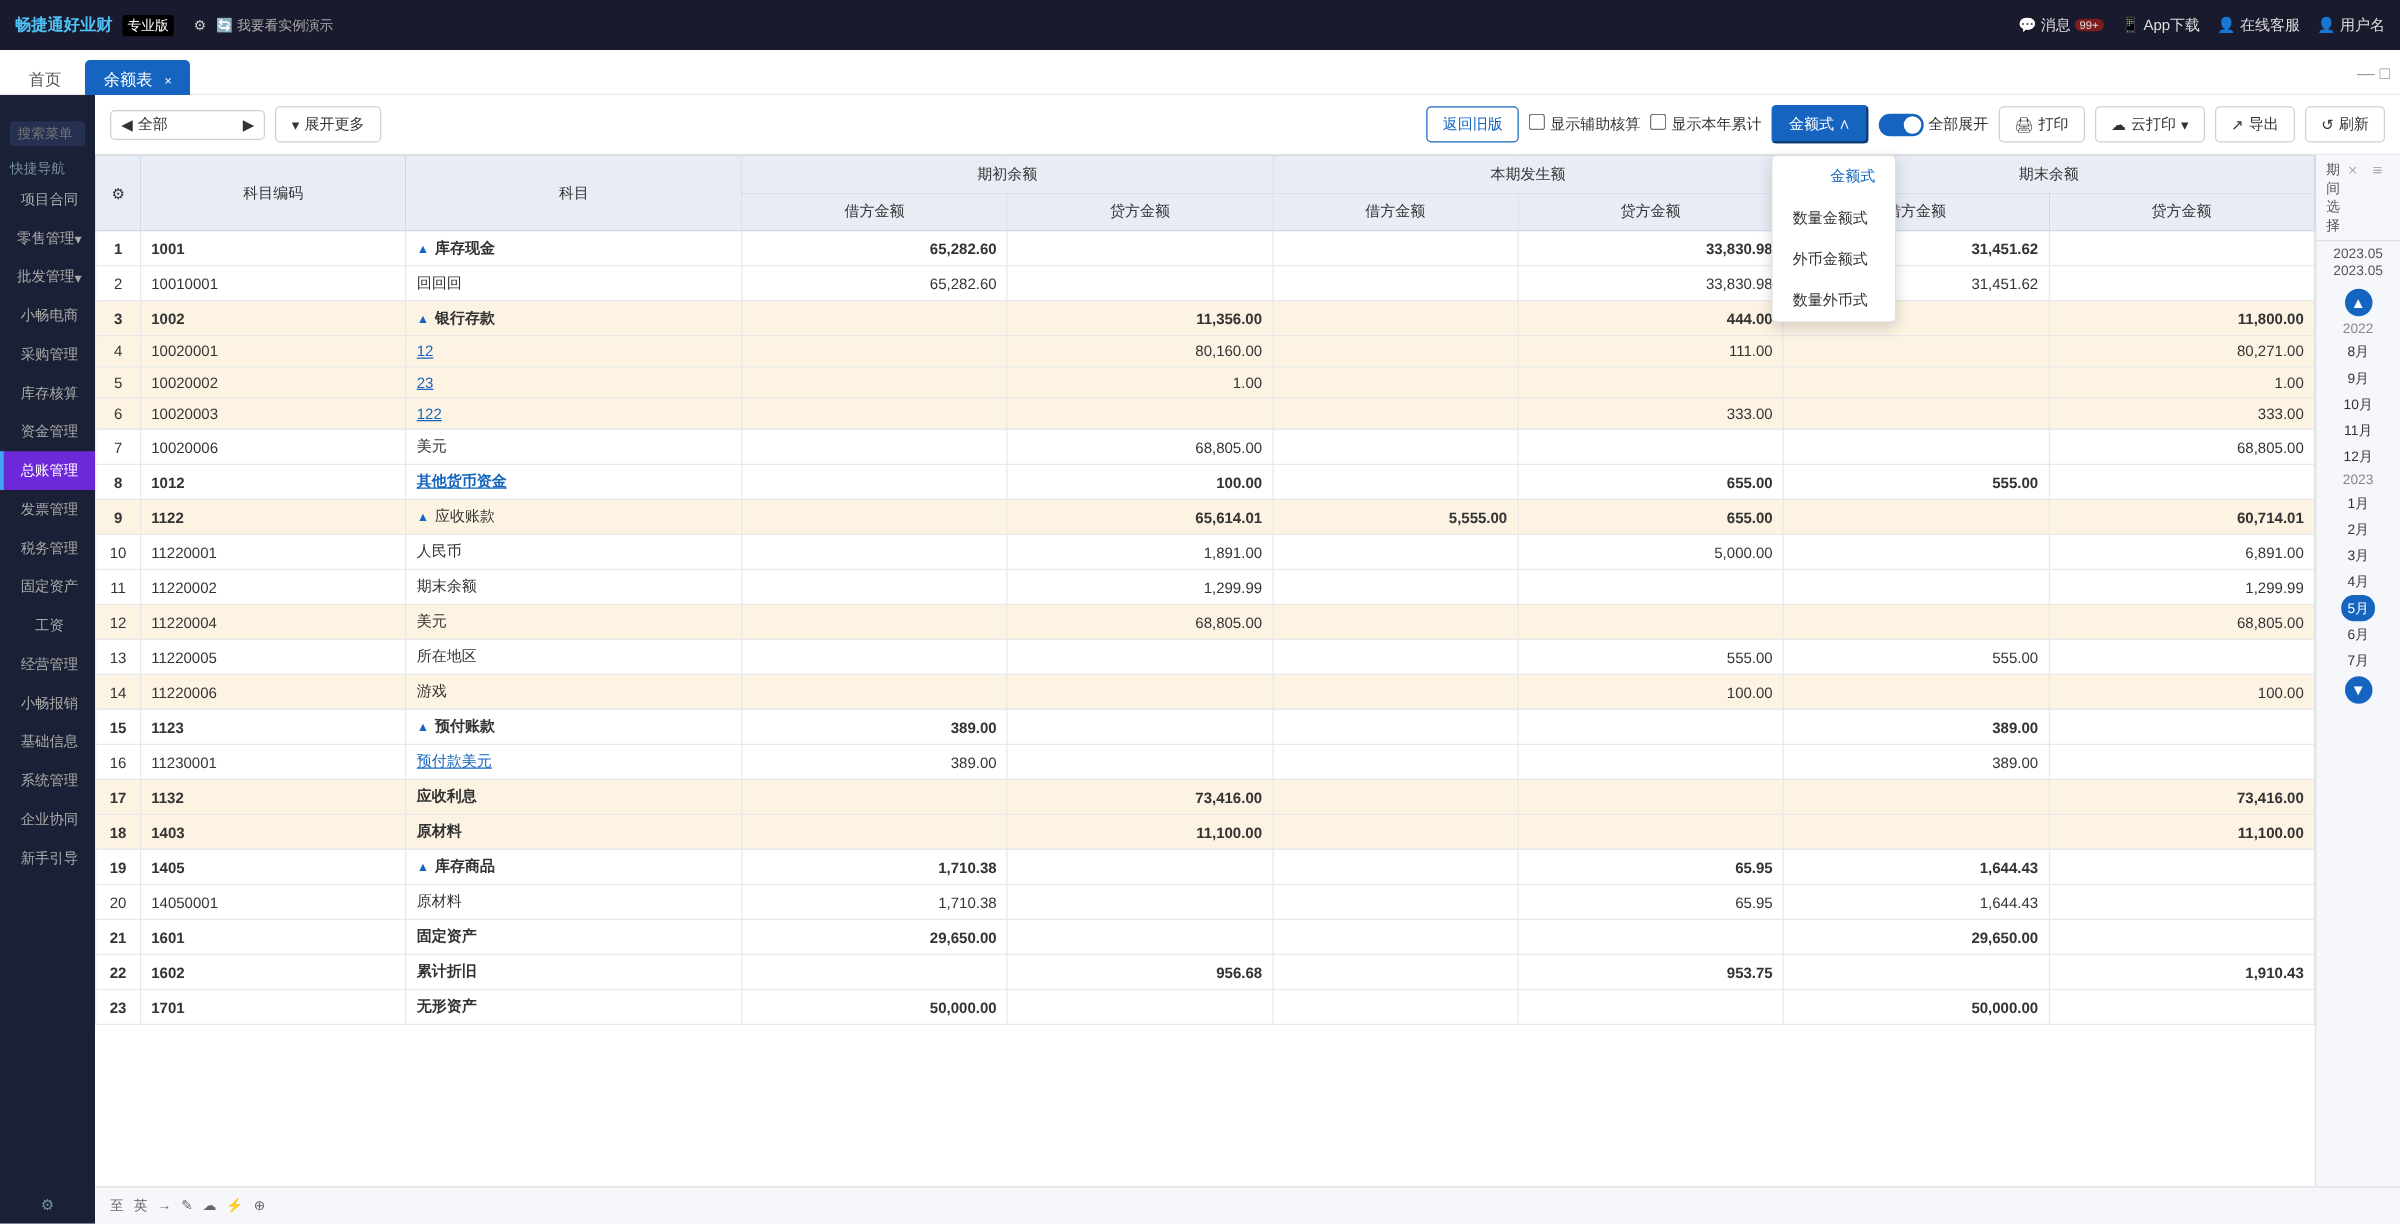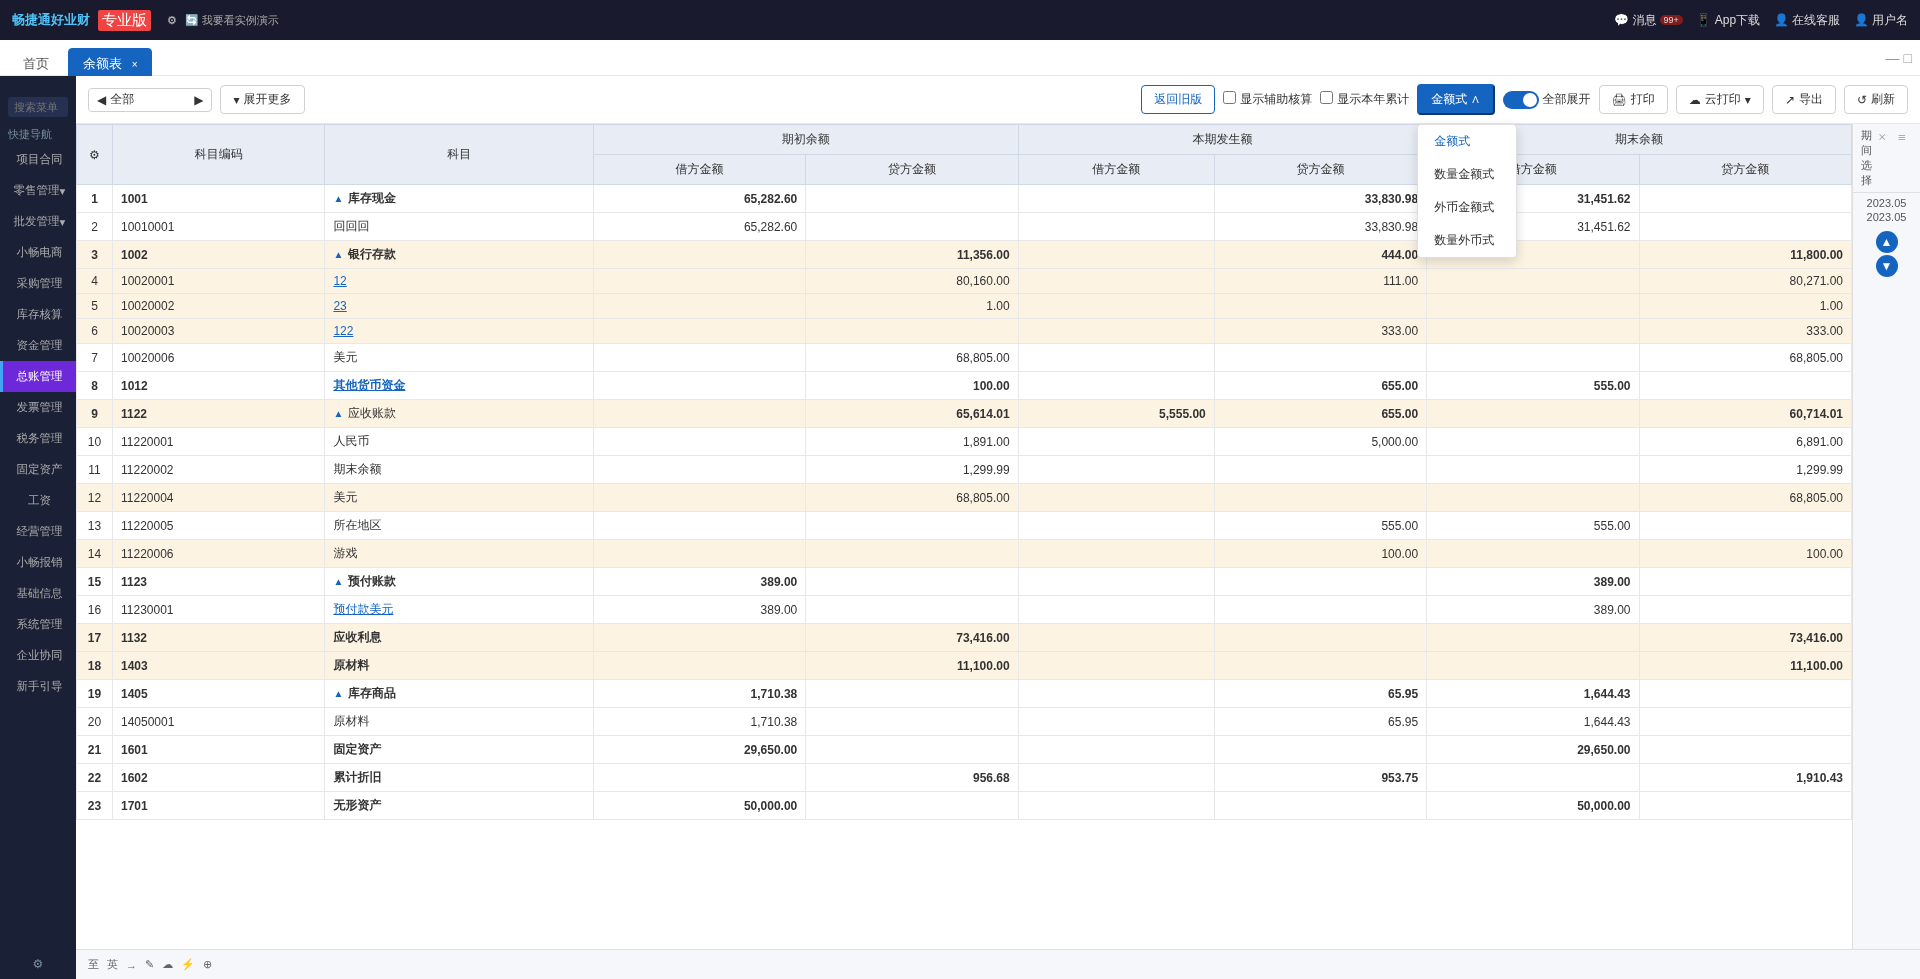--- a/index.html
+++ b/index.html
@@ -10,21 +10,21 @@
       height: 40px;
       background: #1a1a2e;
       display: flex;
       align-items: center;
       padding: 0 12px;
       justify-content: space-between;
       color: #fff;
     }
     .top-bar-left { display: flex; align-items: center; gap: 8px; }
     .top-bar-logo { color: #4fc3f7; font-size: 13px; font-weight: bold; }
-    .top-bar-version { background: #ef4444; color: #fff; font-size: 15px; padding: 1px 4px; border-radius: 2px; text-align: right; }
+    .top-bar-version { background: #000000; color: #fff; font-size: 11px; padding: 1px 4px; border-radius: 2px; text-align: right; }
     .top-bar-right { display: flex; align-items: center; gap: 14px; font-size: 12px; }
     .top-bar-right span { cursor: pointer; color: #ddd; display: flex; align-items: center; gap: 3px; }
     .badge-red { background: #7f1d1d; color: #fff; border-radius: 10px; padding: 0 4px; font-size: 9px; }
 
     
     .tab-bar {
       height: 36px;
       background: #fff;
       border-bottom: 1px solid #e8e8e8;
       display: flex;
@@ -242,21 +242,21 @@
       z-index: 100;
       min-width: 100px;
       top: 40px;
     }
     .dropdown-menu-item {
       padding: 8px 16px;
       cursor: pointer;
       font-size: 12px;
       color: #333;
     }
-    .dropdown-menu-item.selected { color: #1565c0; font-weight: 500; }
+    .dropdown-menu-item.selected { color: #1565c0; font-weight: 500; text-align: right; }
     .right-panel-month {
       width: 100%;
       text-align: center;
       padding: 3px 2px;
       cursor: pointer;
       border-radius: 3px;
       font-size: 11px;
       color: #333;
     }
     .right-panel-month.active {
@@ -757,20 +757,36 @@
           <span>期间选择</span>
           <span class="close-btn">×</span>
           <span class="close-btn">≡</span>
         </div>
         <div style="padding:4px 4px;font-size:11px;color:#555;display:flex;flex-direction:column;align-items:center;gap:2px;">
           <span>2023.05</span>
           <span>2023.05</span>
         </div>
         <div style="display:flex;flex-direction:column;align-items:center;gap:2px;padding:4px;">
           <div class="nav-circle">▲</div>
+          <div id="month-list">
+              <div style="font-size: 11px; color: rgb(136, 136, 136); text-align: center; margin: 2px 0px;">2022</div>
+              <div class="right-panel-month">8月</div>
+              <div class="right-panel-month">9月</div>
+              <div class="right-panel-month">10月</div>
+              <div class="right-panel-month">11月</div>
+              <div class="right-panel-month">12月</div>
+              <div style="font-size: 11px; color: rgb(136, 136, 136); text-align: center; margin: 2px 0px;">2023</div>
+              <div class="right-panel-month">1月</div>
+              <div class="right-panel-month">2月</div>
+              <div class="right-panel-month">3月</div>
+              <div class="right-panel-month">4月</div>
+              <div class="right-panel-month active">5月</div>
+              <div class="right-panel-month">6月</div>
+              <div class="right-panel-month">7月</div>
+            </div>
           <div class="nav-circle">▼</div>
         </div>
       </div>
     </div>
 
     <div class="bottom-bar">
       <span>至</span>
       <span>英</span>
       <span>→</span>
       <span>✎</span>

